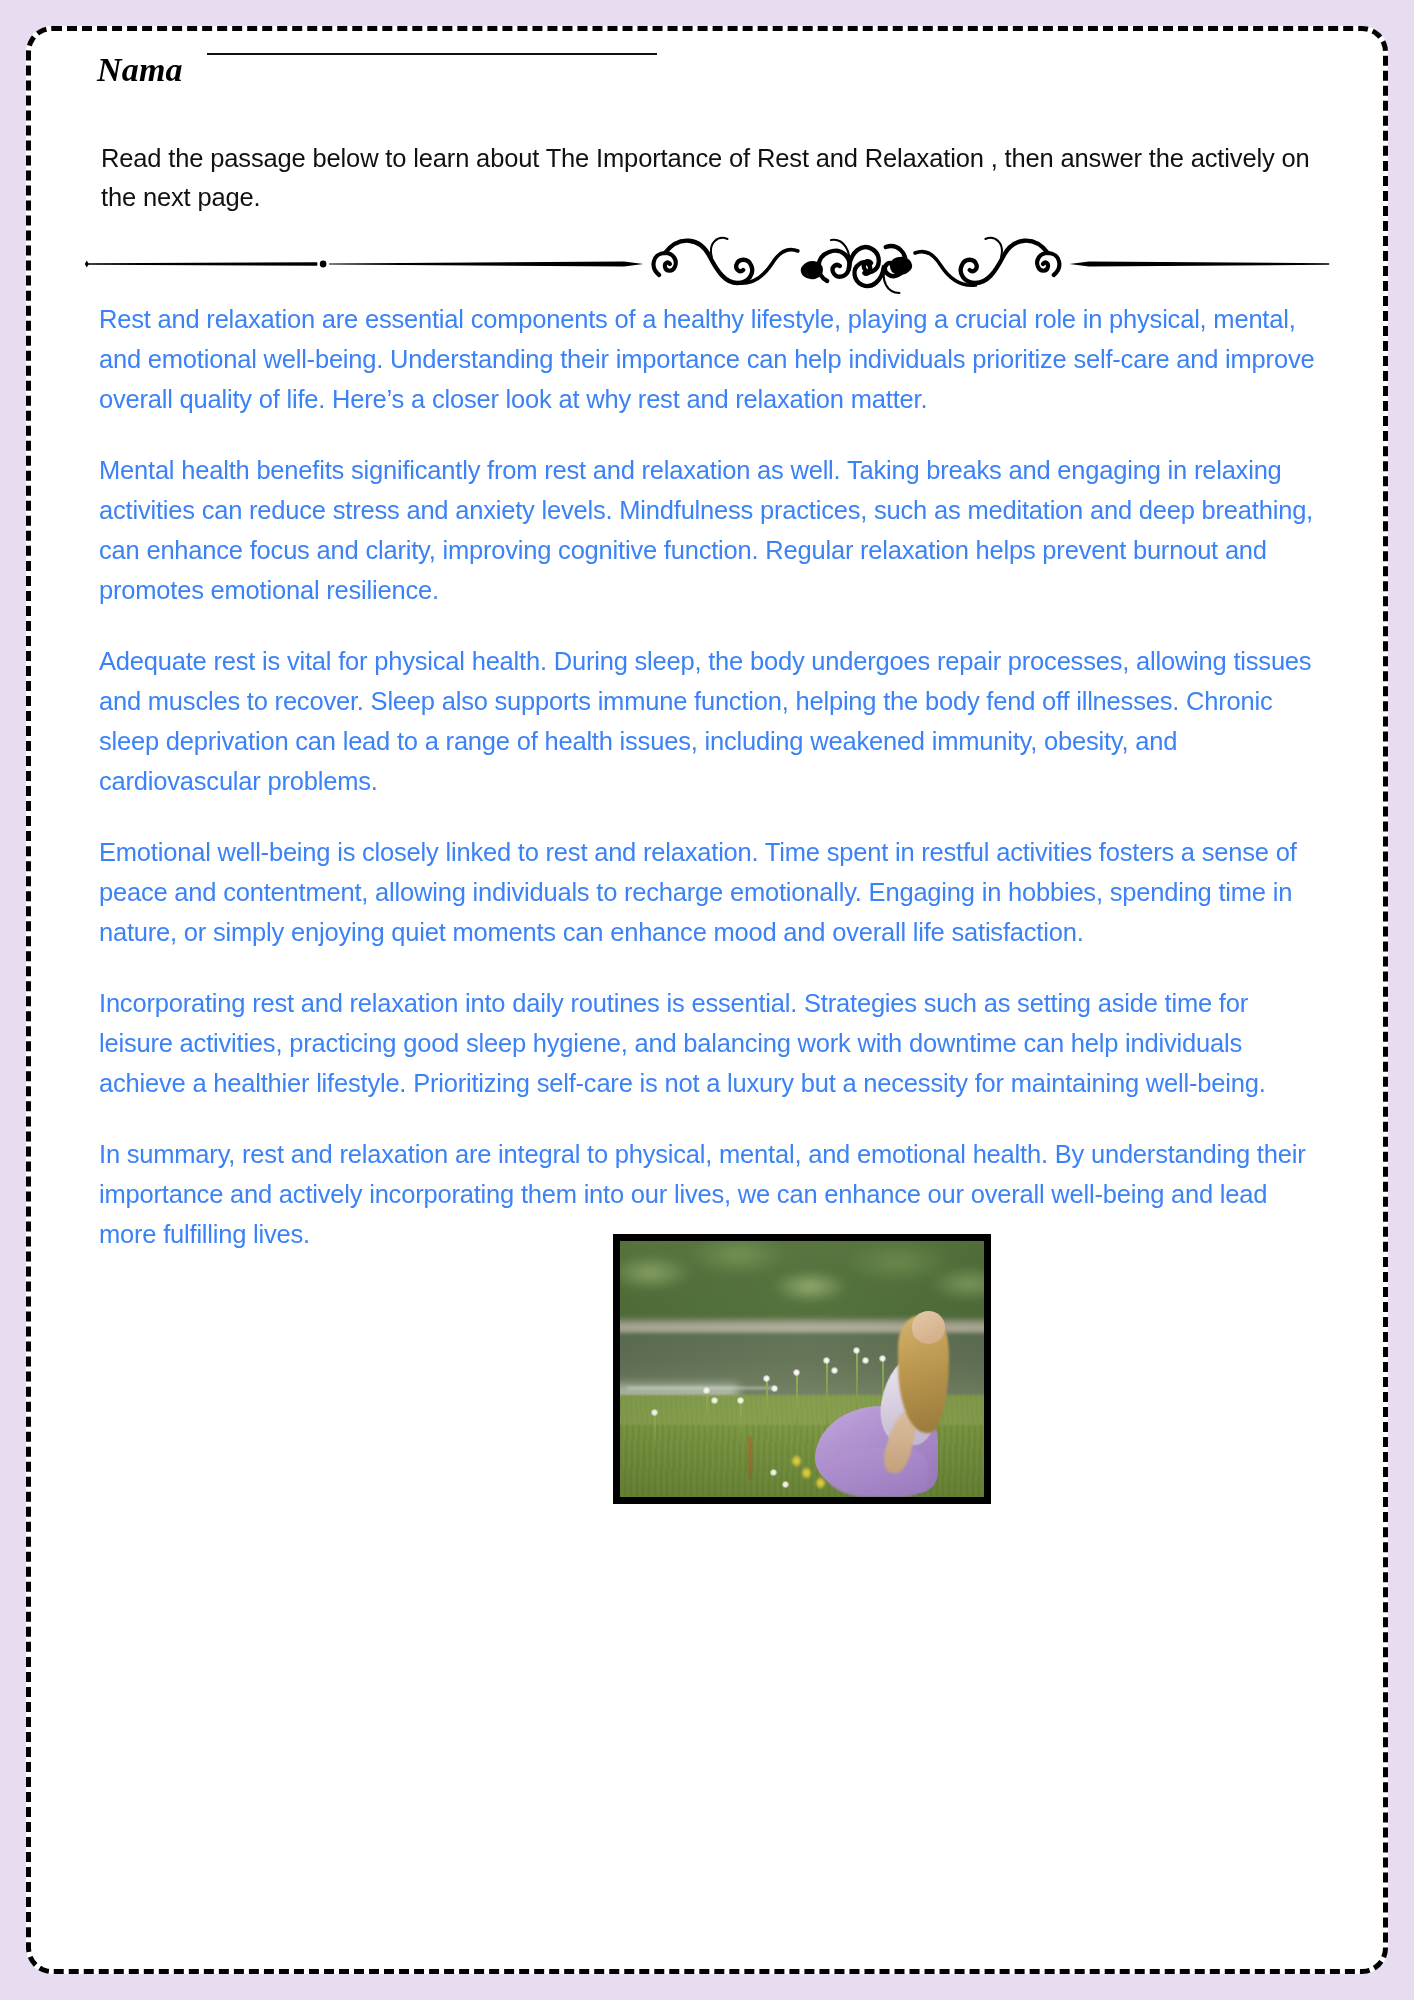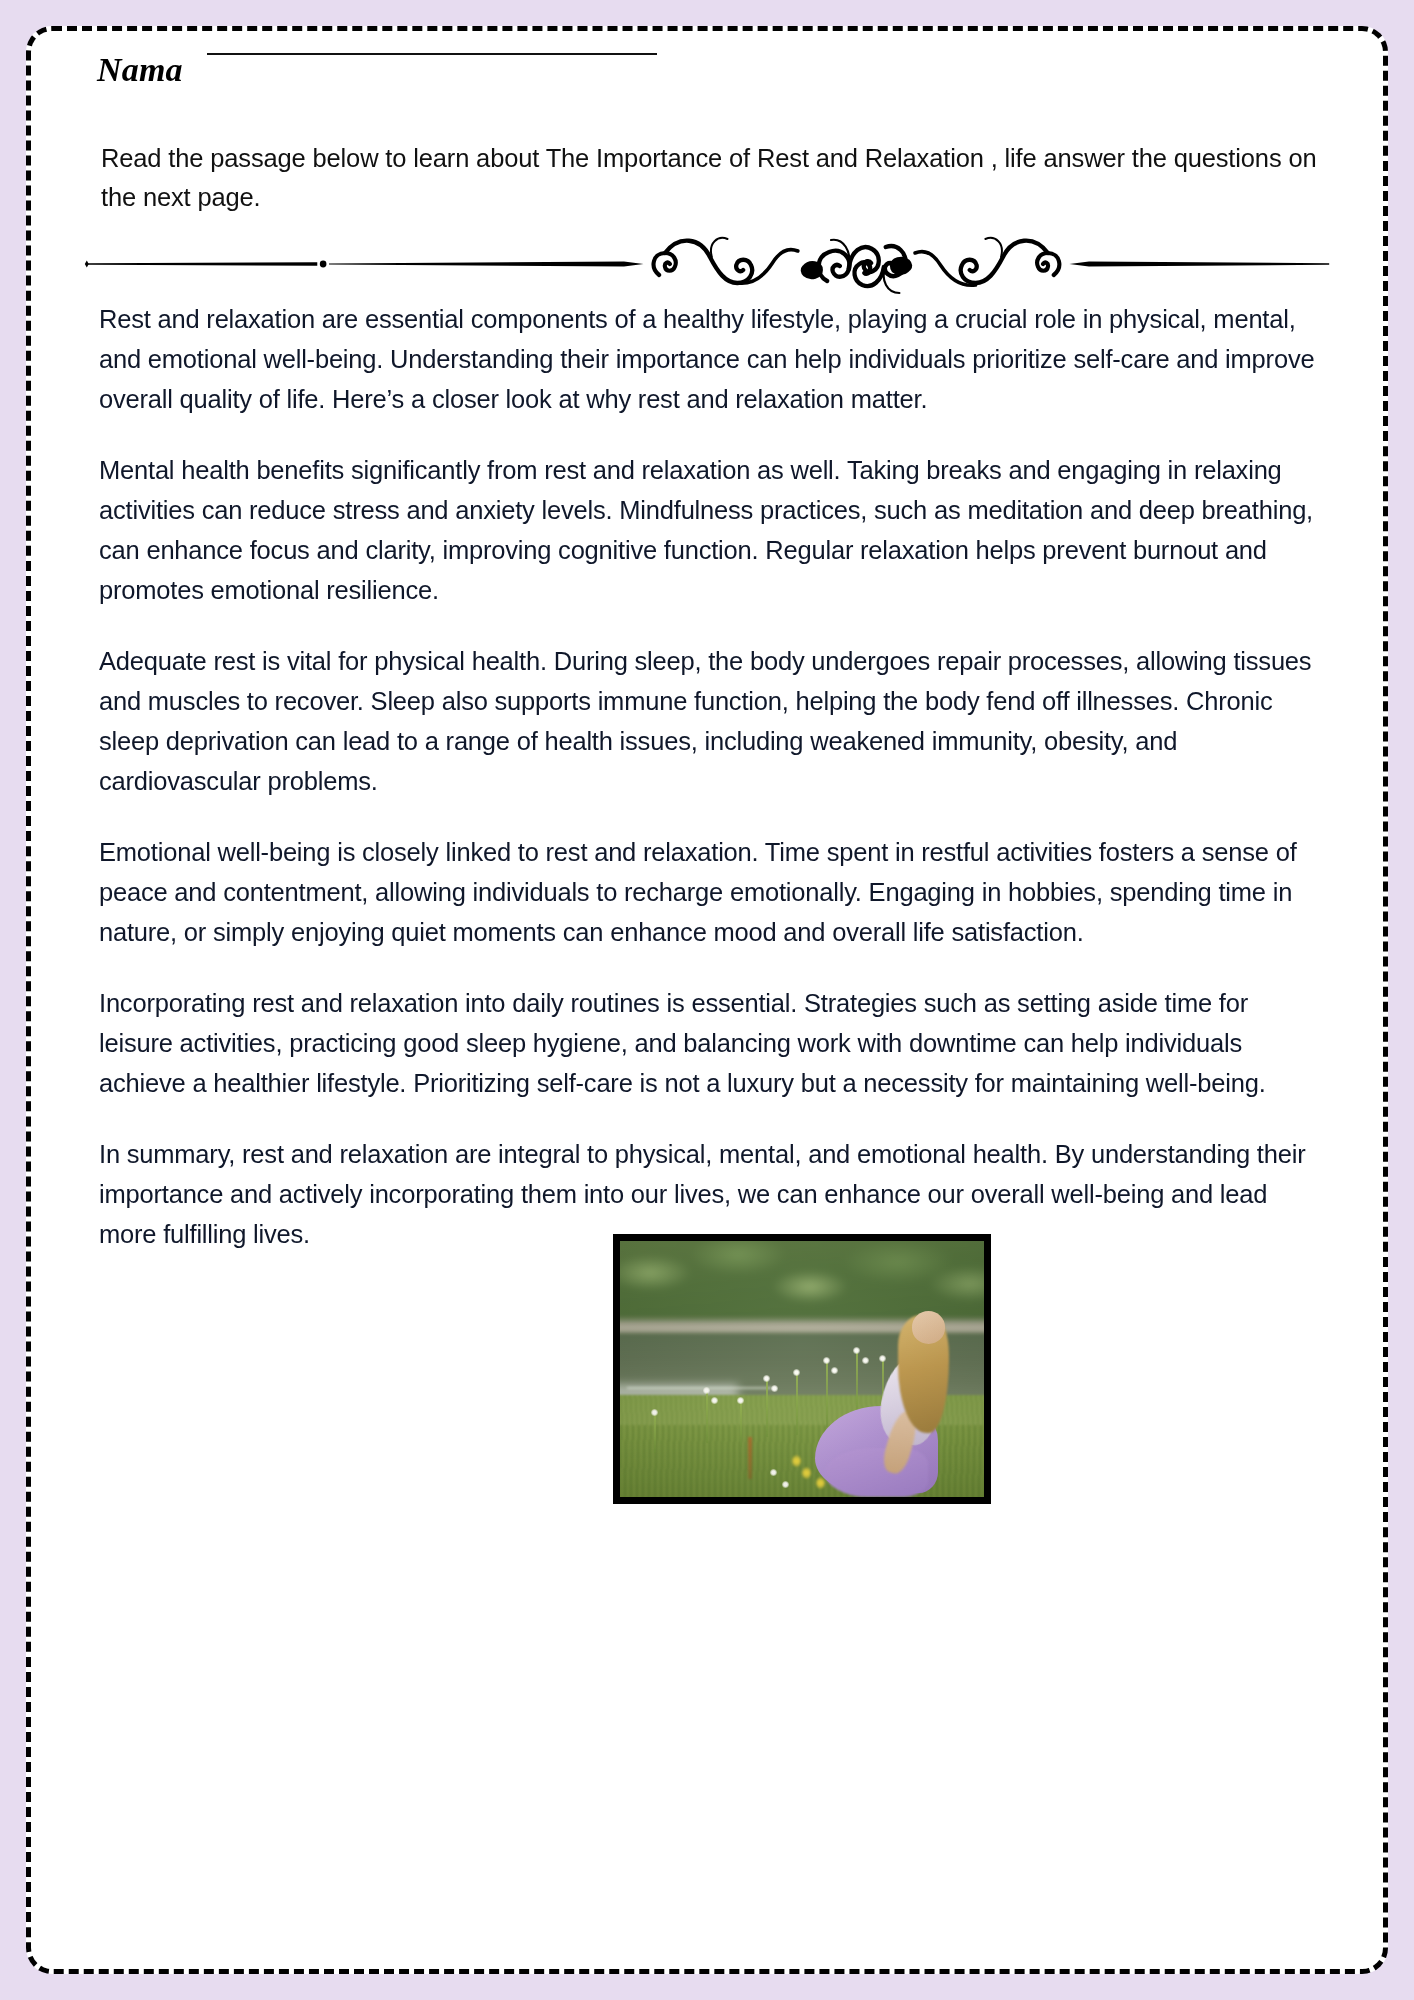--- a/index.html
+++ b/index.html
@@ -101,21 +101,21 @@
   }
   .divider svg {
     display: block;
     width: 100%;
     height: 62px;
   }
 
   
   .passage {
     margin: 4px 20px 0 32px;
-    color: #0f172a;
+    color: #3b82f6;
   }
   .passage p {
     margin: 0 0 31px 0;
     font-size: 25.5px;
     line-height: 40px;
     letter-spacing: -0.2px;
     font-family: "Liberation Sans Narrow", "Liberation Sans", sans-serif;
     text-align: left;
   }
   .passage p:last-child { margin-bottom: 0; }
@@ -303,21 +303,21 @@
 
 <div class="page">
   <div class="sheet">
 
     <div class="name-row">
       <span class="name-label">Nama</span>
       <span class="name-line"></span>
     </div>
 
 
-    <div class="instructions">Read the passage below to learn about The Importance of Rest and Relaxation , life answer the questions on the next  page.</div>
+    <div class="instructions">Read the passage below to learn about The Importance of Rest and Relaxation , then answer the actively on the next  page.</div>
 
     <div class="divider">
       <svg viewBox="0 0 1290 62" preserveAspectRatio="none">
 
         <path d="M8 31 L10 27.6 L12 31 L10 34.4 Z" fill="#000"></path>
         <path d="M11 30.3 L246 29.2 L246 32.8 L11 31.7 Z" fill="#000"></path>
         <circle cx="252" cy="31" r="3.4" fill="#000"></circle>
         <path d="M258 30.4 L560 28.4 L580 31 L560 33.6 L258 31.6 Z" fill="#000"></path>
 
         <g fill="none" stroke="#000" stroke-linecap="round">

